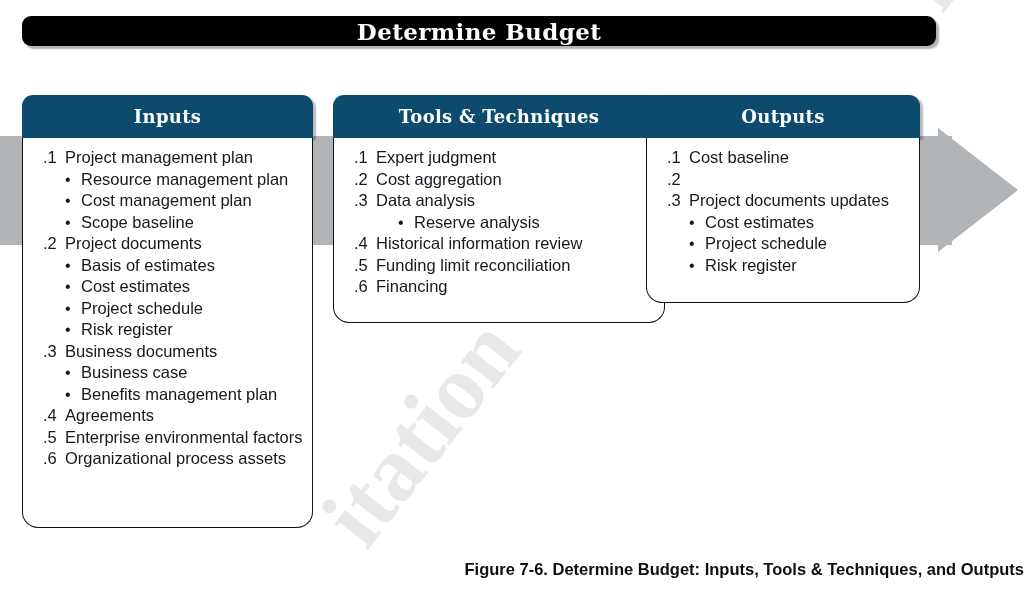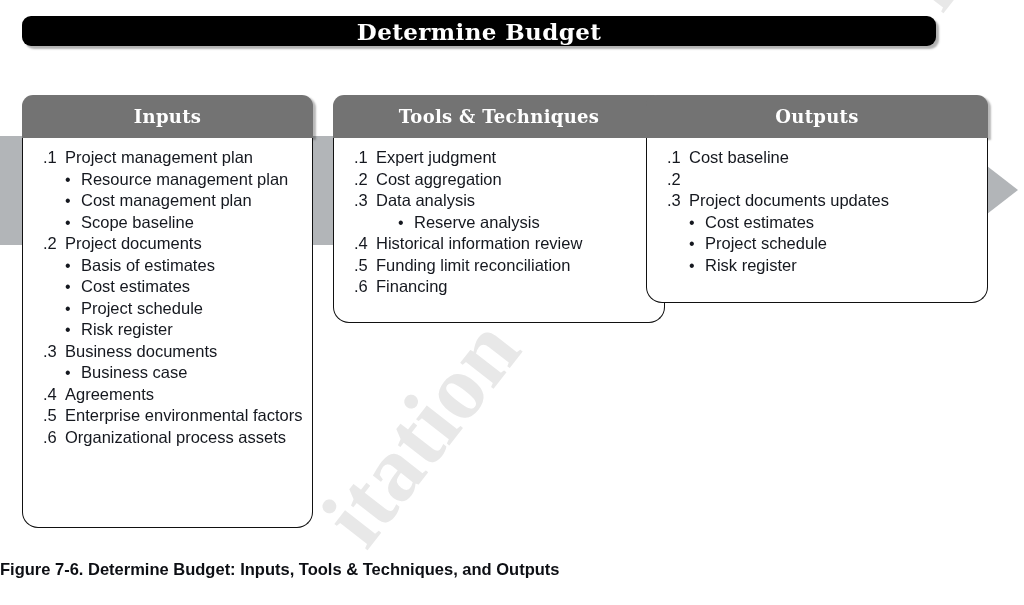--- a/index.html
+++ b/index.html
@@ -84,21 +84,21 @@
   }
 
   
   .box {
     position: absolute;
     z-index: 3;
   }
   .box-header {
     position: relative;
     height: 43px;
-    background: #737373;
+    background: #0c4a6e;
     border-radius: 11px 11px 0 0;
     display: flex;
     align-items: center;
     justify-content: center;
     box-shadow: 3px 2px 2px rgba(0,0,0,0.28);
   }
   .box-header-text {
     color: #ffffff;
     font-family: "DejaVu Serif", "Liberation Serif", serif;
     font-weight: 700;
@@ -113,21 +113,21 @@
     border-radius: 0 0 16px 16px;
     padding: 9px 8px 10px 8px;
   }
 
   #box-inputs  { left: 22px;  top: 95px; width: 291px; }
   #box-inputs  .box-body { height: 390px; }
 
   #box-tools   { left: 333px; top: 95px; width: 332px; }
   #box-tools   .box-body { height: 185px; }
 
-  #box-outputs { left: 646px; top: 95px; width: 342px; }
+  #box-outputs { left: 646px; top: 95px; width: 274px; }
   #box-outputs .box-body { height: 165px; }
 
   
   ul.itto-list { list-style: none; }
 
   li.num-item {
     position: relative;
     display: flex;
     align-items: flex-start;
     font-size: 16.5px;
@@ -159,21 +159,21 @@
     font-size: 16px;
   }
   li.bullet-item.sub2 { padding-left: 72px; }
   li.bullet-item.sub2::before { left: 56px; }
 
   
   .caption {
     position: absolute;
     left: 0; top: 560px;
     width: 1024px;
-    text-align: left;
+    text-align: right;
     font-size: 16.5px;
     font-weight: 700;
     color: #0d0f14;
     z-index: 5;
   }
 </style>
 </head>
 <body>
 
 <div id="stage">
@@ -207,20 +207,21 @@
           </li>
           <li class="bullet-item">Basis of estimates</li>
           <li class="bullet-item">Cost estimates</li>
           <li class="bullet-item">Project schedule</li>
           <li class="bullet-item">Risk register</li>
           <li class="num-item">
             <span class="num">.3</span>
             <span class="num-label">Business documents</span>
           </li>
           <li class="bullet-item">Business case</li>
+          <li class="bullet-item">Benefits management plan</li>
           <li class="num-item">
             <span class="num">.4</span>
             <span class="num-label">Agreements</span>
           </li>
           <li class="num-item">
             <span class="num">.5</span>
             <span class="num-label">Enterprise environmental factors</span>
           </li>
           <li class="num-item">
             <span class="num">.6</span>

